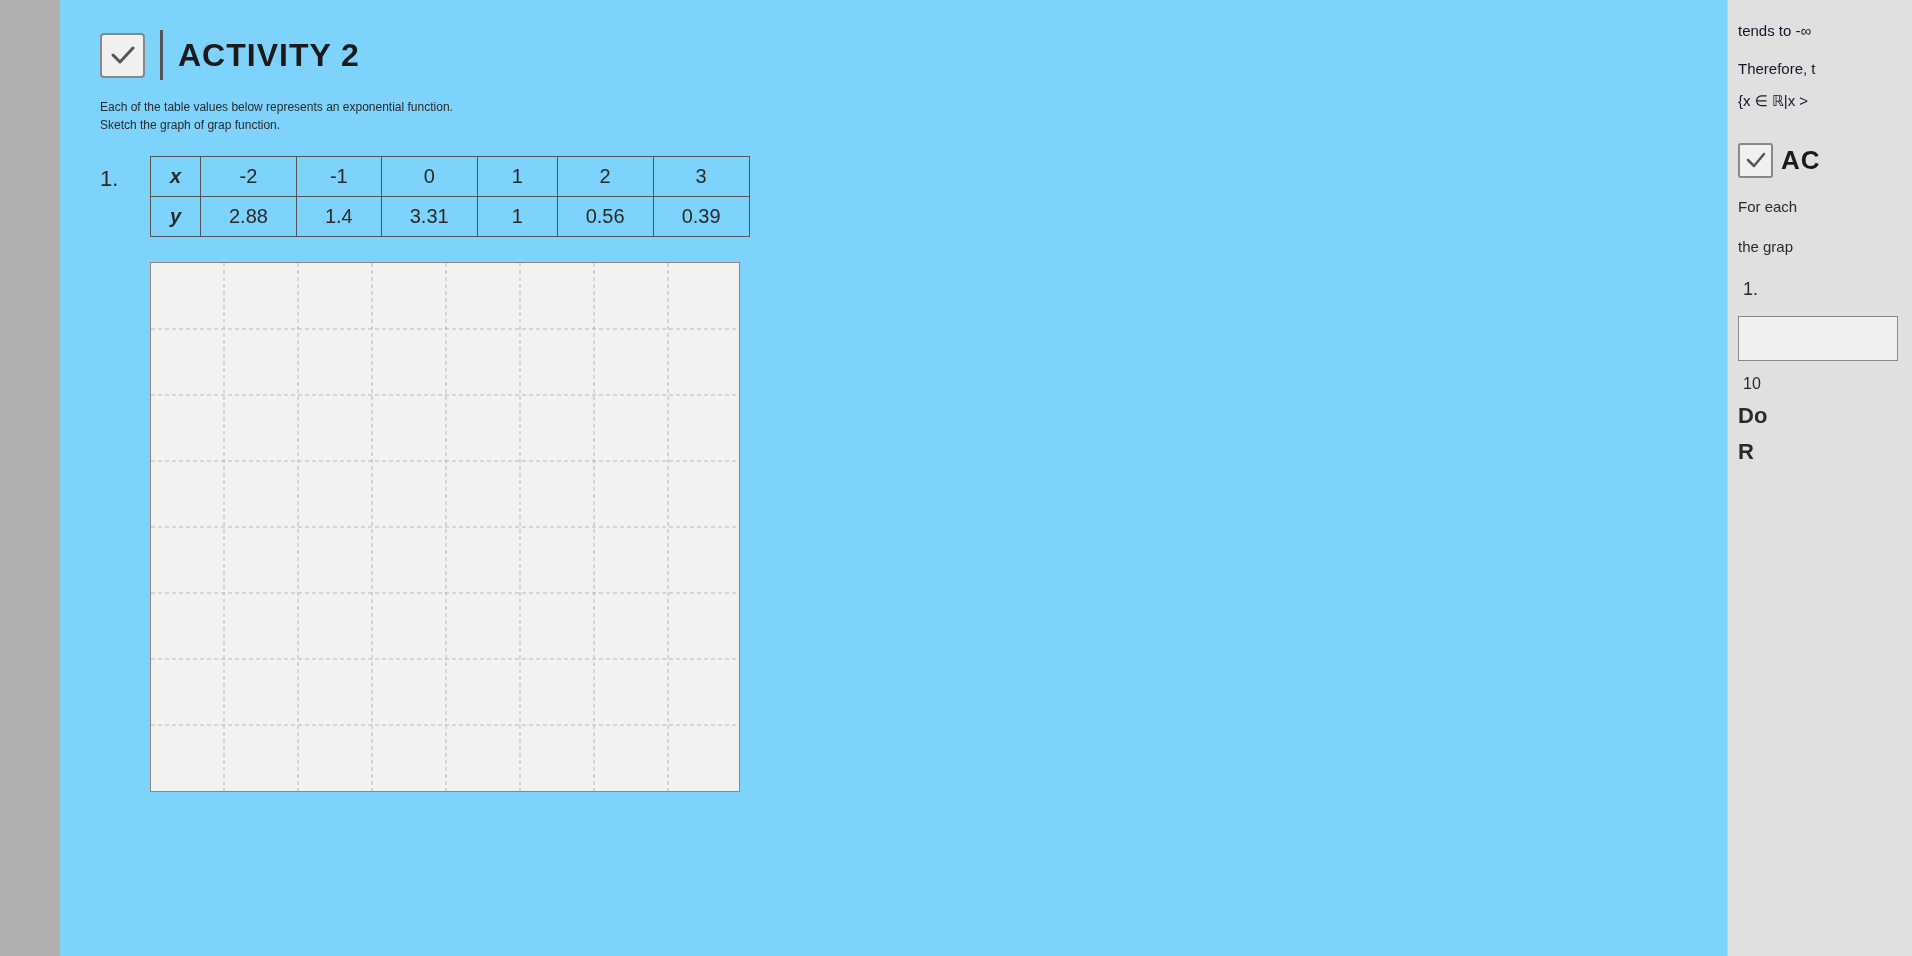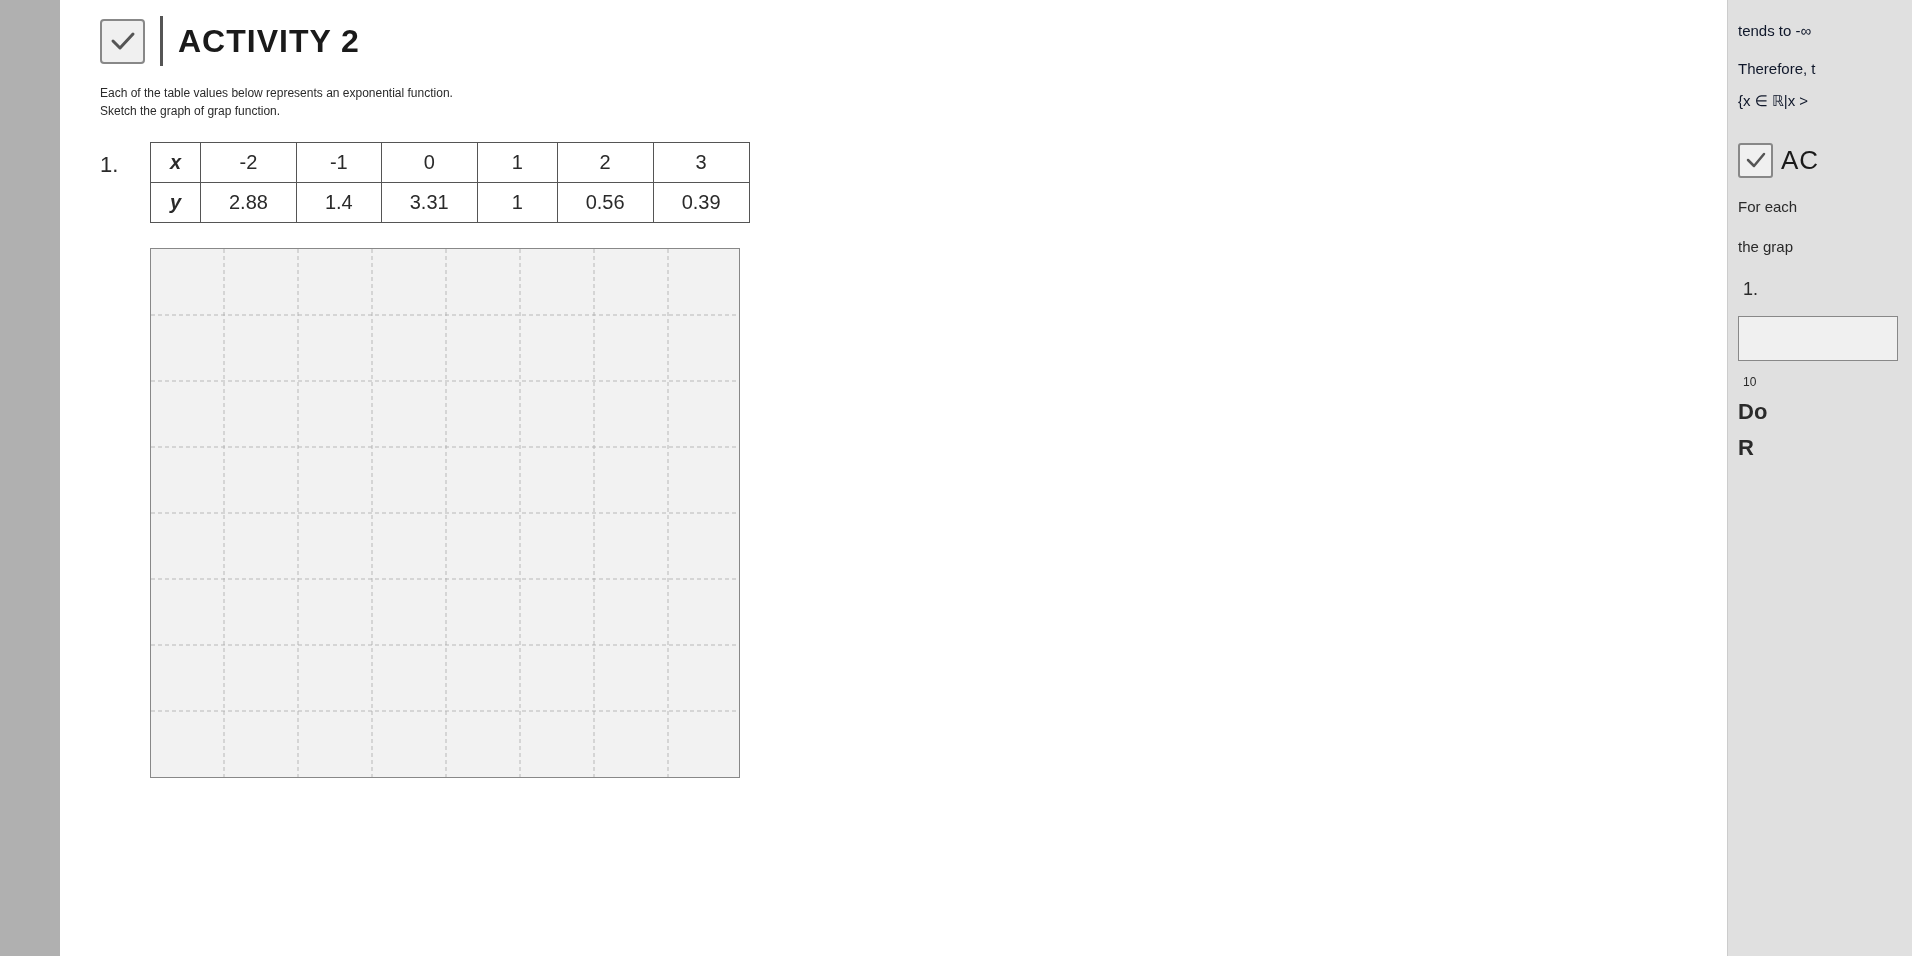--- a/index.html
+++ b/index.html
@@ -16,22 +16,22 @@
     
     .spine {
       width: 60px;
       background: #b0b0b0;
       flex-shrink: 0;
     }
 
     
     .page {
       flex: 1;
-      background: #ffffff;
-      padding: 16px 40px 20px 40px;
+      background: #7dd3fc;
+      padding: 30px 40px 20px 40px;
       position: relative;
       display: flex;
       flex-direction: column;
     }
 
     
     .right-panel {
       width: 185px;
       background: #e0e0e0;
       flex-shrink: 0;
@@ -164,21 +164,21 @@
       border: 2px solid #888;
       border-radius: 3px;
       display: flex;
       align-items: center;
       justify-content: center;
       background: #f0f0f0;
     }
 
     .right-ac-label {
       font-size: 26px;
-      font-weight: 400;
+      font-weight: 700;
       color: #1a1a1a;
       font-family: Arial Black, Arial, sans-serif;
       letter-spacing: 1px;
     }
 
     .right-for-each {
       font-size: 15px;
       color: #2a2a2a;
       line-height: 1.5;
       margin-top: 8px;
@@ -193,21 +193,21 @@
 
     .right-box {
       width: 160px;
       height: 45px;
       border: 1.5px solid #888;
       background: #f0f0f0;
       margin-top: 6px;
     }
 
     .right-label-10 {
-      font-size: 12px;
+      font-size: 16px;
       color: #2a2a2a;
       margin-top: 4px;
       margin-left: 5px;
     }
 
     .right-do {
       font-size: 22px;
       font-weight: bold;
       color: #2a2a2a;
       margin-top: 0;

